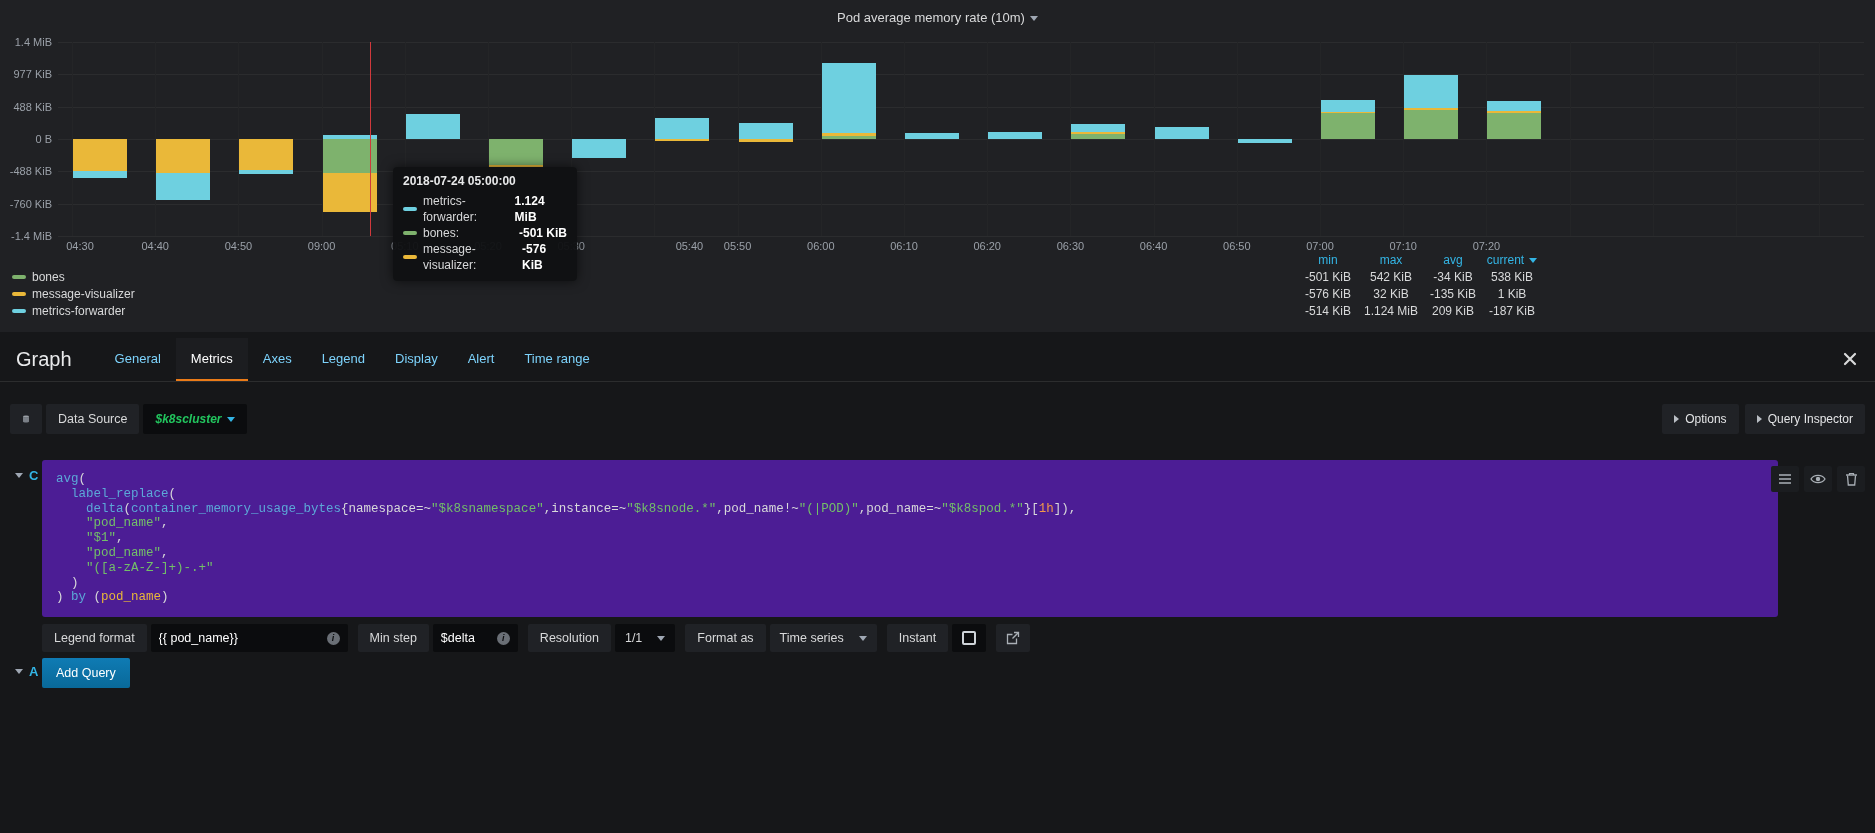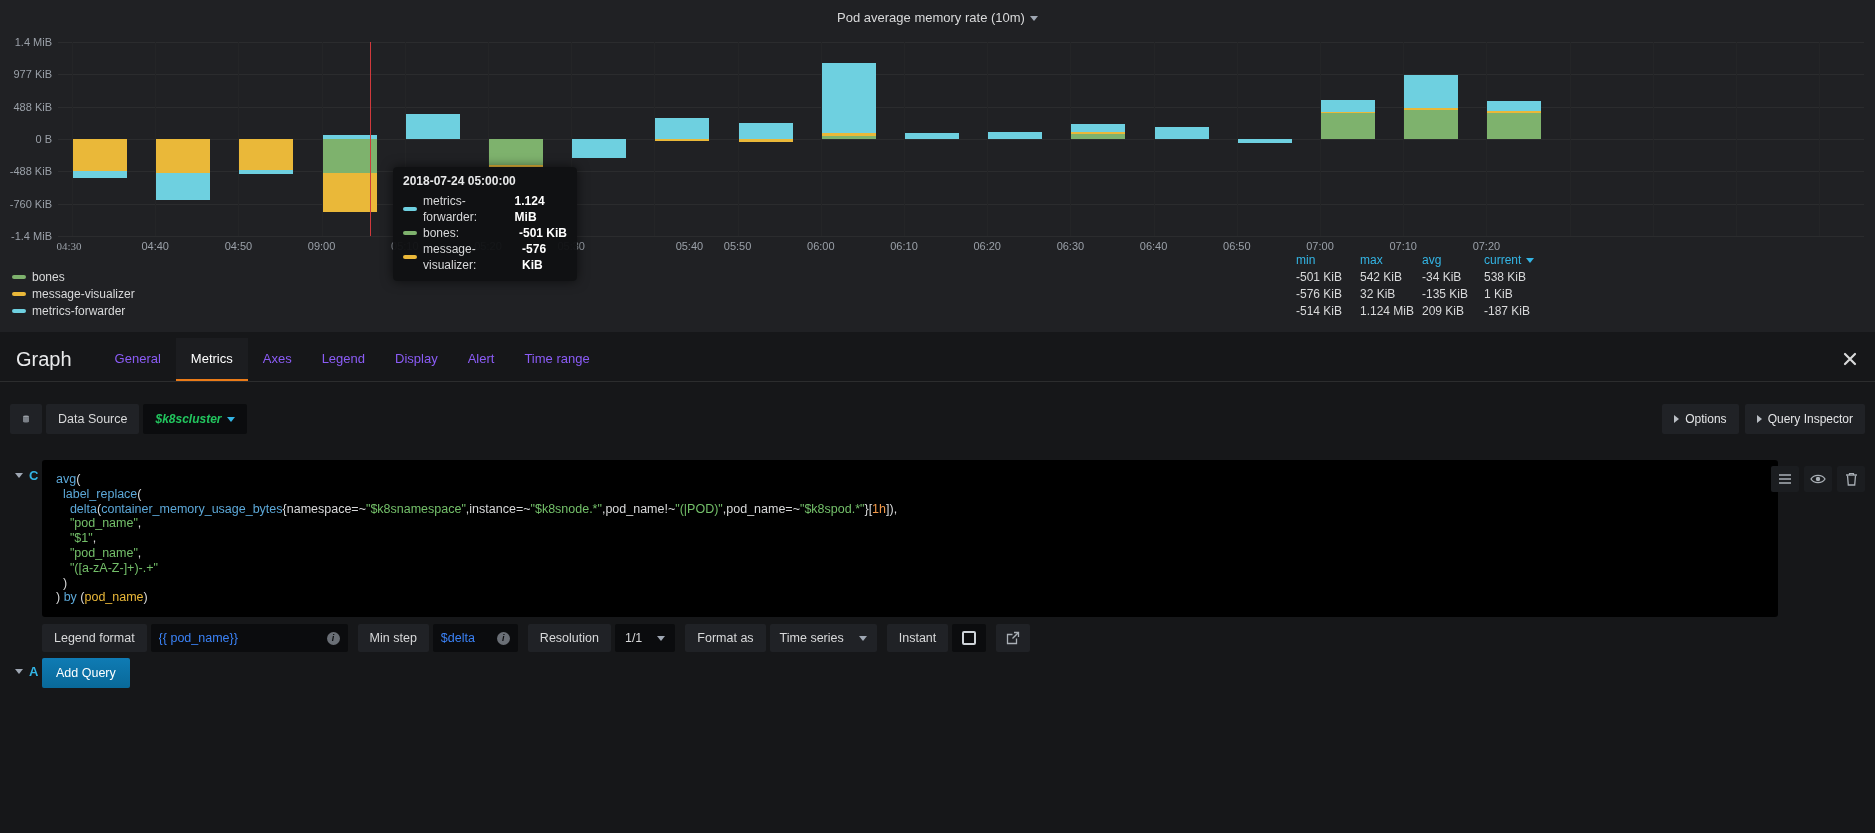--- a/index.html
+++ b/index.html
@@ -25,52 +25,52 @@
   .gtooltip { position:absolute; left:393px; top:167px; width:184px; background:rgba(16,17,19,.96); border-radius:4px; padding:7px 10px 8px 10px; z-index:10; box-shadow:0 0 12px rgba(0,0,0,.6); }
   .gtooltip .tt-time { font-size:12px; font-weight:bold; color:#e8e9ea; margin-bottom:5px; }
   .tt-row { display:flex; align-items:center; font-size:12px; line-height:16px; }
   .dash { display:inline-block; width:14px; height:4px; border-radius:2px; margin-right:6px; flex:0 0 auto; }
   .tt-name { color:#d8d9da; }
   .tt-val { margin-left:auto; font-weight:bold; color:#ffffff; }
 
   .legendbox { position:absolute; left:12px; top:252px; width:1528px; font-size:12px; }
   .lrow { display:grid; grid-template-columns:1fr 64px 62px 62px 56px; align-items:center; height:17px; }
   .lrow.header { height:16px; color:#33b5e5; }
-  .lcell-num { text-align:left; color:#d8d9da; }
+  .lcell-num { text-align:center; color:#d8d9da; }
   .lrow.header .lcell-num { color:#33b5e5; }
   .lname { display:flex; align-items:center; color:#d8d9da; cursor:pointer; }
 
   
   .tabbar { position:absolute; left:0; right:0; top:338px; height:44px; border-bottom:1px solid #2c2d2e; display:flex; align-items:stretch; padding:0 16px; }
   .etitle { font-size:20px; color:#e9eaeb; align-self:center; margin-right:28px; }
   .tabstrip { display:flex; align-items:stretch; }
-  .tab { display:flex; align-items:center; padding:0 15px; font-size:13px; color:#8b5cf6; cursor:pointer; border-bottom:2px solid transparent; }
+  .tab { display:flex; align-items:center; padding:0 15px; font-size:13px; color:#7dd3fc; cursor:pointer; border-bottom:2px solid transparent; }
   .tab.active { color:#ffffff; background:#1c1d20; border-bottom-color:#eb7b18; }
   .closex { position:absolute; right:18px; top:352px; cursor:pointer; }
 
   .dsrow { position:absolute; left:10px; top:404px; display:flex; gap:4px; align-items:center; }
   .glabel { height:30px; display:flex; align-items:center; padding:0 12px; background:#202226; border-radius:2px; font-size:12.5px; color:#d8d9da; }
   .iconlabel { width:32px; justify-content:center; }
   .dsbtn { height:30px; display:flex; align-items:center; padding:0 12px; background:#0b0c0e; border-radius:2px; font-size:12px; font-weight:bold; color:#22c55e; cursor:pointer;font-style:italic; }
   .rightbtns { position:absolute; right:10px; top:404px; display:flex; gap:6px; }
   .tbtn { height:30px; display:flex; align-items:center; padding:0 12px; background:#202226; border-radius:2px; font-size:12px; color:#e3e4e6; cursor:pointer; }
 
   .qgutter { position:absolute; left:10px; top:468px; display:flex; align-items:center; gap:6px; cursor:pointer; }
   .qletter { color:#33b5e5; font-weight:bold; font-size:13px; }
-  .codebox { position:absolute; left:42px; top:460px; width:1736px; height:157px; background:#000000; border-radius:3px; padding:12px 14px; font-family:Liberation Sans, sans-serif; font-size:12.5px; line-height:14.8px; white-space:pre; cursor:text; }
+  .codebox { position:absolute; left:42px; top:460px; width:1736px; height:157px; background:#4c1d95; border-radius:3px; padding:12px 14px; font-family:Liberation Mono, monospace; font-size:12.5px; line-height:14.8px; white-space:pre; cursor:text; }
   .c-p { color:#d8d9da; } .c-fn { color:#5ca8d8; } .c-kw { color:#5ca8d8; }
   .c-str { color:#73bf69; } .c-lbl { color:#eab839; } .c-num { color:#f2994a; }
   .qicons { position:absolute; right:10px; top:466px; display:flex; gap:5px; }
   .qicon { width:28px; height:26px; background:#1b1d20; border-radius:2px; display:flex; align-items:center; justify-content:center; cursor:pointer; }
 
   .optsrow { position:absolute; left:42px; top:624px; display:flex; align-items:center; }
   .fgroup { display:flex; gap:4px; margin-right:10px; }
   .glabel.sm, .inputbox, .selbox { height:28px; }
   .inputbox { display:flex; align-items:center; background:#0b0c0e; border-radius:2px; padding:0 8px; gap:8px; }
-  .inputbox input { background:transparent; border:0; outline:none; color:#3b82f6; font-size:12.5px; font-family:"Liberation Sans", sans-serif; }
+  .inputbox input { background:transparent; border:0; outline:none; color:#ffffff; font-size:12.5px; font-family:"Liberation Sans", sans-serif; }
   .info { width:13px; height:13px; border-radius:50%; background:#6a6f76; color:#0b0c0e; font-size:9px; font-weight:bold; font-style:italic; display:flex; align-items:center; justify-content:center; flex:0 0 auto; cursor:pointer; }
   .selbox { display:flex; align-items:center; gap:10px; background:#0b0c0e; border-radius:2px; padding:0 10px; font-size:12.5px; color:#d8d9da; cursor:pointer; }
   .selbox.lt { background:#202226; }
   .cbbox { width:34px; height:28px; background:#0b0c0e; border-radius:2px; display:flex; align-items:center; justify-content:center; cursor:pointer; }
   .cb { width:14px; height:14px; border:2px solid #cfd4d9; border-radius:2px; }
   .sharebox { width:34px; height:28px; background:#202226; border-radius:2px; display:flex; align-items:center; justify-content:center; cursor:pointer; }
 
   .addgutter { position:absolute; left:10px; top:664px; display:flex; align-items:center; gap:6px; cursor:pointer; }
   .addbtn { position:absolute; left:42px; top:658px; height:30px; display:flex; align-items:center; padding:0 14px; background:linear-gradient(#0f7bb4,#096999); border-radius:2px; font-size:12.5px; color:#ffffff; cursor:pointer; border:0; }
 </style>
@@ -155,21 +155,21 @@
     <div>
         <div class="ylab" style="top: 36px;">1.4 MiB</div>
         <div class="ylab" style="top: 68.3333px;">977 KiB</div>
         <div class="ylab" style="top: 100.667px;">488 KiB</div>
         <div class="ylab" style="top: 133px;">0 B</div>
         <div class="ylab" style="top: 165.333px;">-488 KiB</div>
         <div class="ylab" style="top: 197.667px;">-760 KiB</div>
         <div class="ylab" style="top: 230px;">-1.4 MiB</div>
       </div>
     <div>
-        <div class="xlab" style="left: 69px; font-family: Liberation Serif, serif;">04:30</div>
+        <div class="xlab" style="left: 80px;">04:30</div>
         <div class="xlab" style="left: 155.2px;">04:40</div>
         <div class="xlab" style="left: 238.4px;">04:50</div>
         <div class="xlab" style="left: 321.6px;">09:00</div>
         <div class="xlab" style="left: 404.8px;">05:10</div>
         <div class="xlab" style="left: 488px;">05:20</div>
         <div class="xlab" style="left: 571.2px;">05:30</div>
         <div class="xlab" style="left: 654.4px; margin-left: 35px;">05:40</div>
         <div class="xlab" style="left: 737.6px;">05:50</div>
         <div class="xlab" style="left: 820.8px;">06:00</div>
         <div class="xlab" style="left: 904px;">06:10</div>

